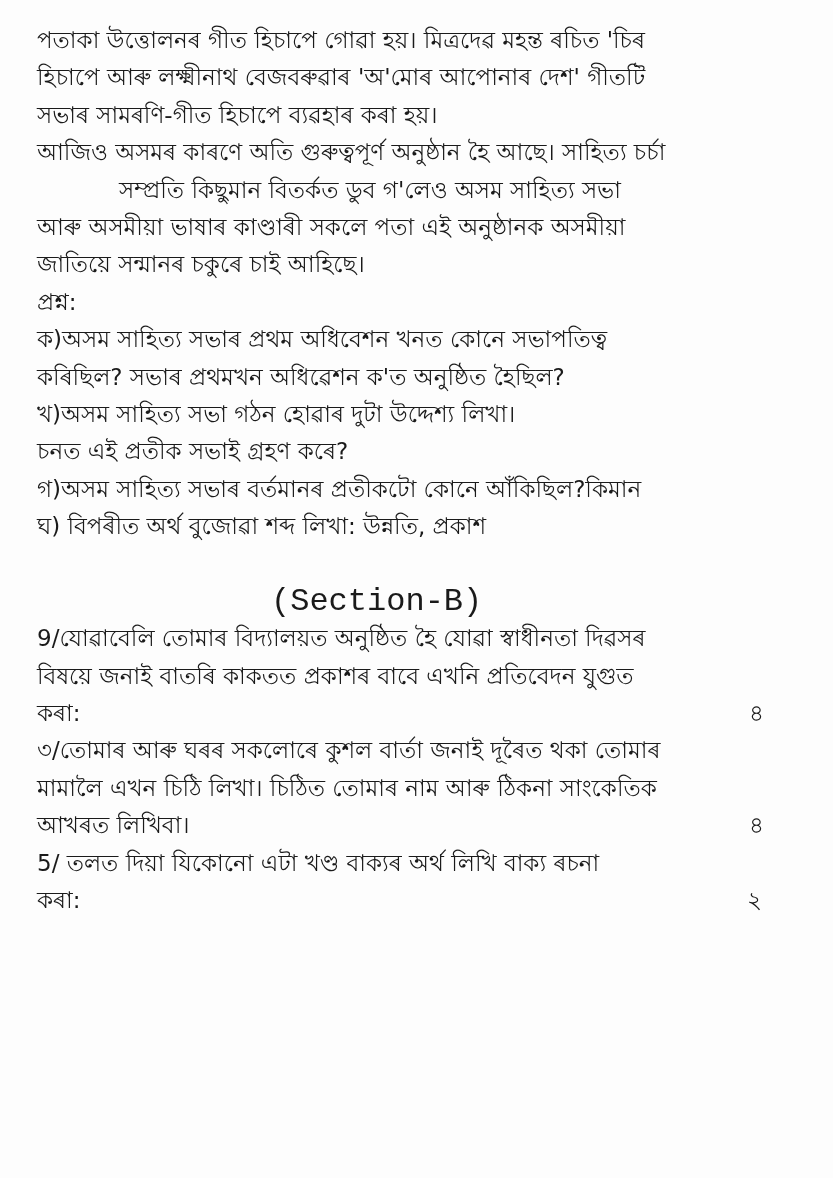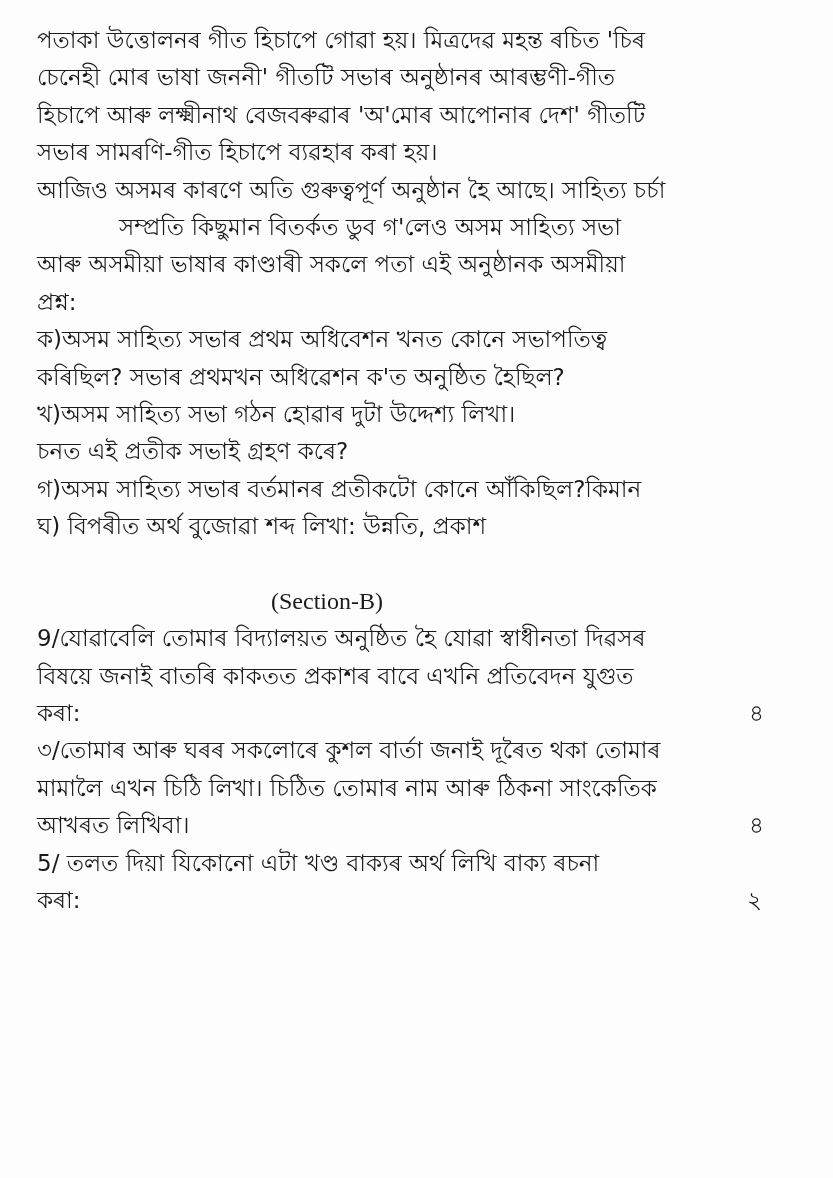--- a/index.html
+++ b/index.html
@@ -30,45 +30,45 @@
       position: relative;
     }
     .indent {
       padding-left: 82px;
     }
     .blank {
       height: 37.4px;
     }
     .section-title {
       padding-left: 234px;
-      font-family: Liberation Serif, serif;
-      font-size: 24px;
+      font-family: Liberation Mono, monospace;
+      font-size: 32px;
     }
     .marks {
       position: absolute;
       left: 712px;
       top: 0;
     }
     .marks.m2 {
       left: 710px;
     }
   </style>
 </head>
 <body>
 
 <div class="page">
 
   <div>
     <span class="line">পতাকা উত্তোলনৰ গীত হিচাপে গোৱা হয়। মিত্ৰদেৱ মহন্ত ৰচিত 'চিৰ</span>
-    <span class="line">চেনেহী মোৰ ভাষা জননী' গীতটি সভাৰ অনুষ্ঠানৰ আৰম্ভণী-গীত</span>
     <span class="line">হিচাপে আৰু লক্ষ্মীনাথ বেজবৰুৱাৰ 'অ'মোৰ আপোনাৰ দেশ' গীতটি</span>
     <span class="line">সভাৰ সামৰণি-গীত হিচাপে ব্যৱহাৰ কৰা হয়।</span>
     <span class="line">আজিও অসমৰ কাৰণে অতি গুৰুত্বপূৰ্ণ অনুষ্ঠান হৈ আছে। সাহিত্য চৰ্চা</span>
     <span class="line indent">সম্প্ৰতি কিছুমান বিতৰ্কত ডুব গ'লেও অসম সাহিত্য সভা</span>
     <span class="line">আৰু অসমীয়া ভাষাৰ কাণ্ডাৰী সকলে পতা এই অনুষ্ঠানক অসমীয়া</span>
+    <span class="line">জাতিয়ে সন্মানৰ চকুৰে চাই আহিছে।</span>
   </div>
 
   <div>
     <span class="line">প্ৰশ্ন:</span>
 
     <div>
       <span class="line">ক)অসম সাহিত্য সভাৰ প্ৰথম অধিবেশন খনত কোনে সভাপতিত্ব</span>
       <span class="line">কৰিছিল?  সভাৰ প্ৰথমখন অধিৱেশন ক'ত অনুষ্ঠিত হৈছিল?</span>
     </div>
 

